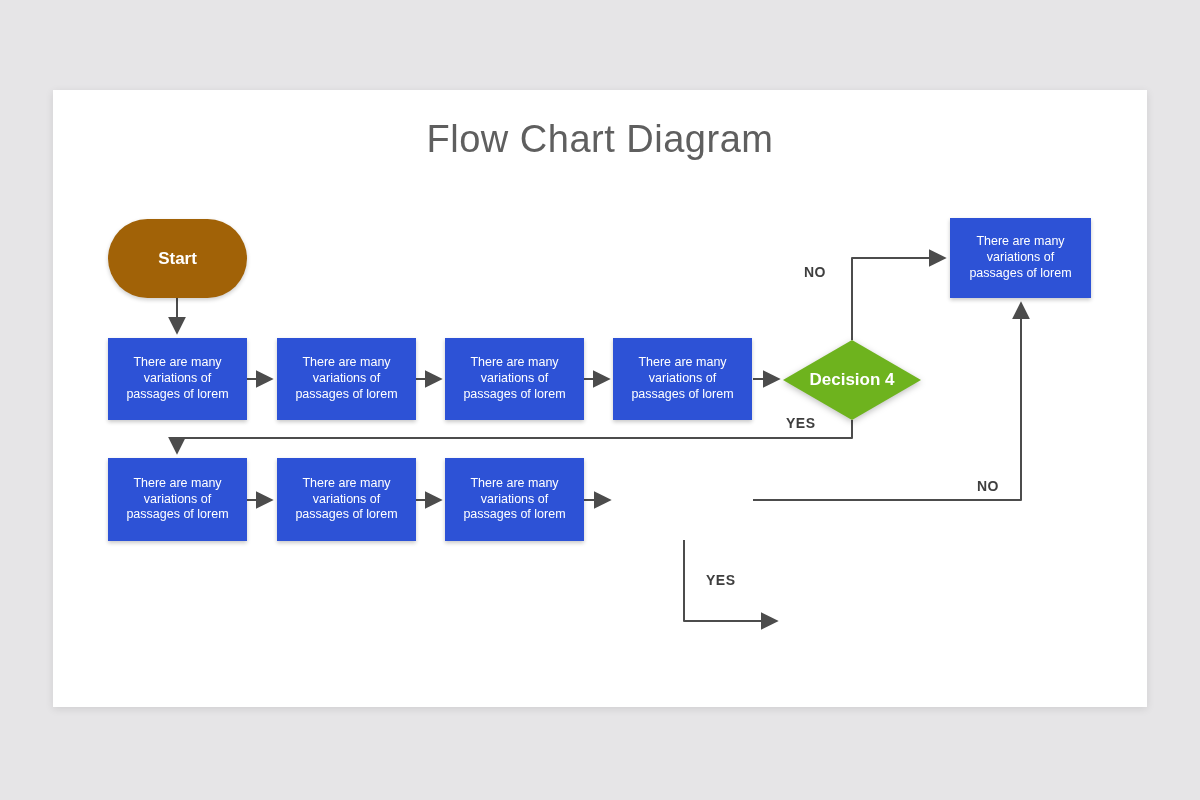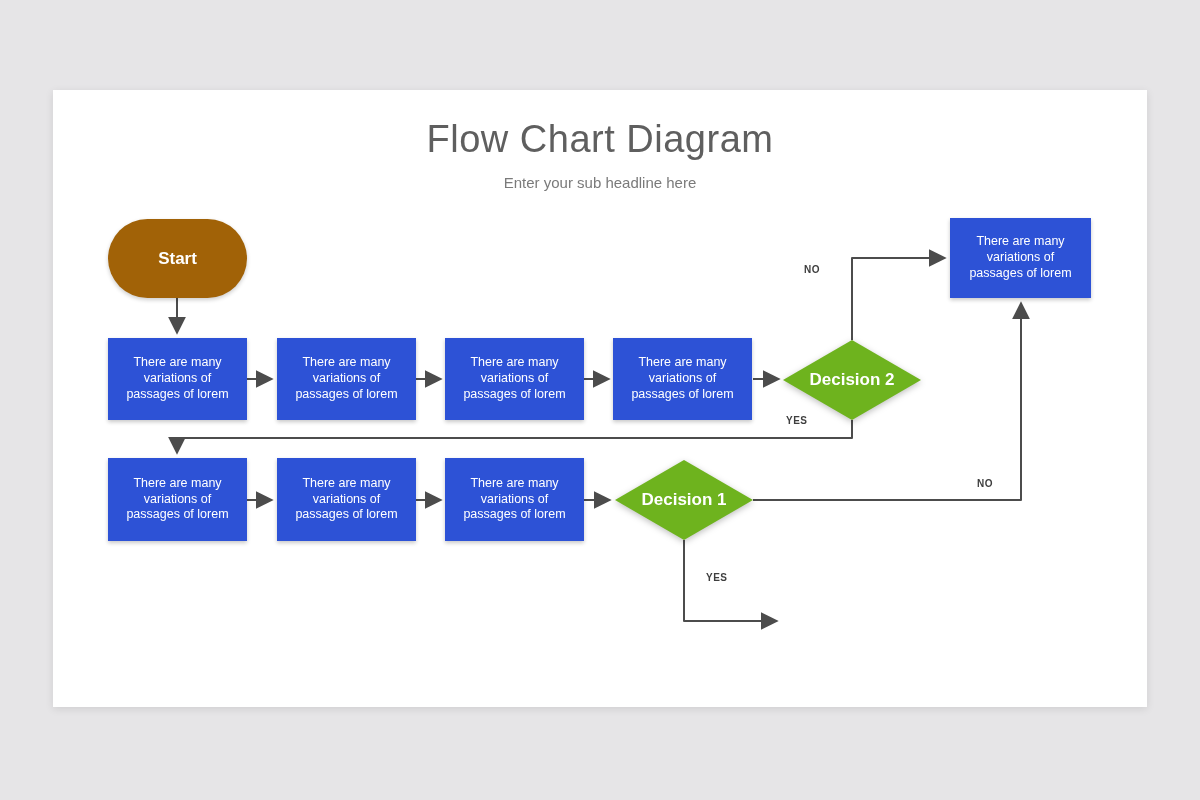--- a/index.html
+++ b/index.html
@@ -60,21 +60,21 @@
   .decision {
     background: #6eb31e;
     clip-path: polygon(50% 0, 100% 50%, 50% 100%, 0 50%);
     font-size: 17px;
     font-weight: bold;
   }
   .decision-wrap { position: absolute; filter: drop-shadow(0 2px 3px rgba(0,0,0,0.25)); }
   .decision-wrap .decision { position: relative; width: 100%; height: 100%; }
   .edge-label {
     position: absolute;
-    font-size: 10px;
+    font-size: 14px;
     font-weight: bold;
     color: #3e3e3e;
     letter-spacing: 0.5px;
   }
   
   .n-start { left: 108px; top: 219px; width: 139px; height: 79px; }
   .n-p1 { left: 108px; top: 338px; width: 139px; height: 82px; }
   .n-p2 { left: 277px; top: 338px; width: 139px; height: 82px; }
   .n-p3 { left: 445px; top: 338px; width: 139px; height: 82px; }
   .n-p4 { left: 613px; top: 338px; width: 139px; height: 82px; }
@@ -90,21 +90,20 @@
   .l-no-d1  { left: 977px; top: 478px; }
   .l-yes-d1 { left: 706px; top: 572px; }
 </style>
 </head>
 <body>
 
 <div class="stage">
   <div class="slide"></div>
 
   <div class="title">Flow Chart Diagram</div>
-  <div class="subtitle">Enter your sub headline here</div>
 
   <svg class="connectors" viewBox="0 0 1200 800" xmlns="http://www.w3.org/2000/svg">
     <defs>
       <marker id="arrow" viewBox="0 0 10 10" refX="8.5" refY="5" markerWidth="9" markerHeight="9" orient="auto-start-reverse">
         <path d="M0,0 L10,5 L0,10 z" fill="#4c4c4c"></path>
       </marker>
     </defs>
     <g fill="none" stroke="#4c4c4c" stroke-width="2" stroke-linejoin="round">
       <path d="M177,298 L177,332" marker-end="url(#arrow)"></path>
       <path d="M247,379 L271,379" marker-end="url(#arrow)"></path>
@@ -133,42 +132,37 @@
   </div>
   <div class="node process n-p3">
     <span>There are many variations of passages of lorem</span>
   </div>
   <div class="node process n-p4">
     <span>There are many variations of passages of lorem</span>
   </div>
 
   <div class="decision-wrap n-d2">
     <div class="node decision">
-      <span>Decision 2</span>
+      <span>Decision 4</span>
     </div>
   </div>
 
   <div class="node process n-p5">
     <span>There are many variations of passages of lorem</span>
   </div>
 
   <div class="node process n-p6">
     <span>There are many variations of passages of lorem</span>
   </div>
   <div class="node process n-p7">
     <span>There are many variations of passages of lorem</span>
   </div>
   <div class="node process n-p8">
     <span>There are many variations of passages of lorem</span>
   </div>
 
-  <div class="decision-wrap n-d1">
-    <div class="node decision">
-      <span>Decision 1</span>
-    </div>
-  </div>
 
 
   <div class="edge-label l-no-d2">NO</div>
   <div class="edge-label l-yes-d2">YES</div>
   <div class="edge-label l-no-d1">NO</div>
   <div class="edge-label l-yes-d1">YES</div>
 </div>
 
 </body></html>

